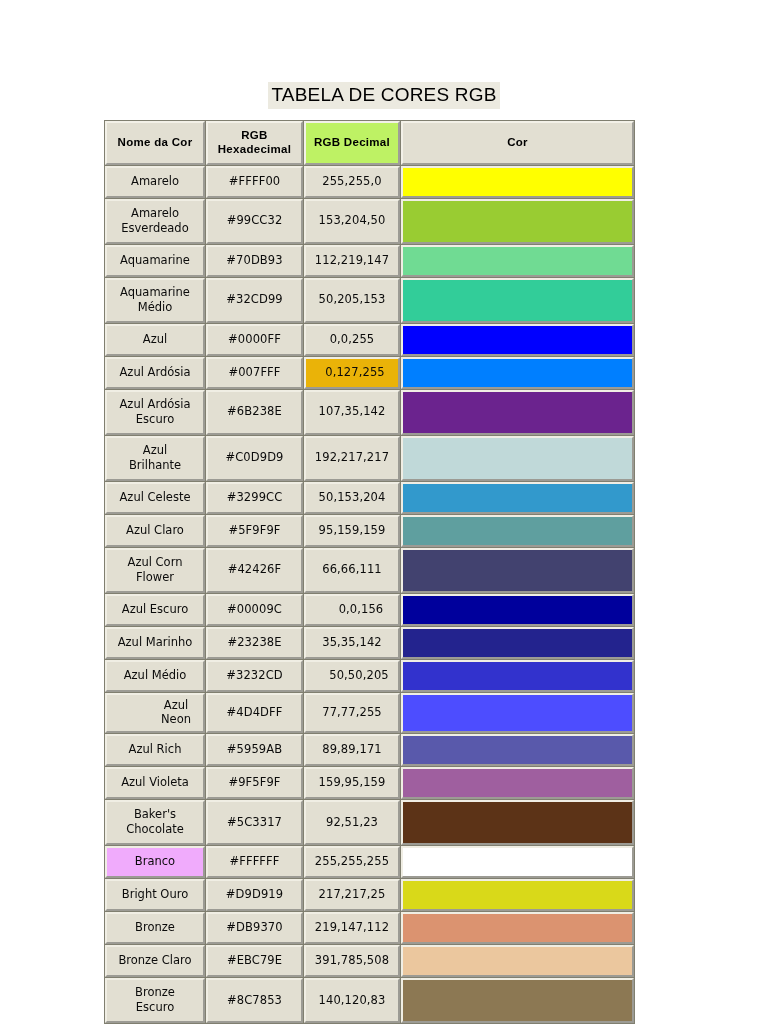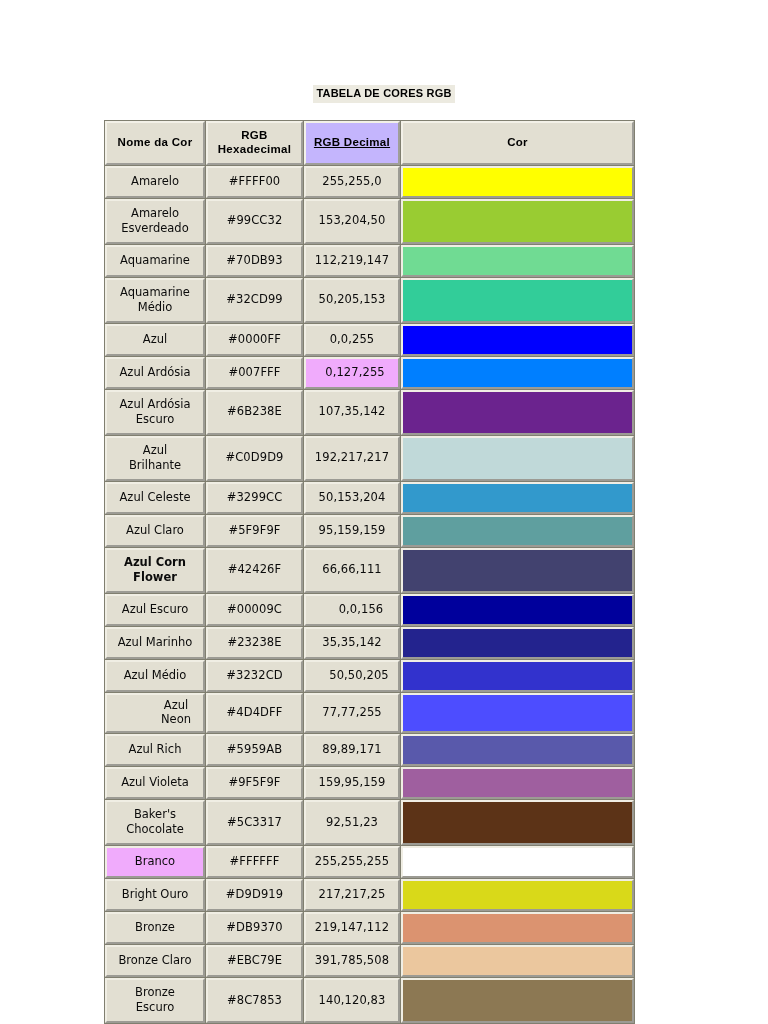--- a/index.html
+++ b/index.html
@@ -28,22 +28,22 @@
   .title-wrap {
     position: absolute;
     top: 82px;
     left: 0;
     width: 768px;
     text-align: center;
   }
   .doc-title {
     display: inline-block;
     font-family: "Liberation Sans", "DejaVu Sans", sans-serif;
-    font-size: 11px;
-    font-weight: bold;
+    font-size: 19px;
+    font-weight: normal;
     letter-spacing: 0.2px;
     color: #000000;
     background: #eceae0;
     padding: 2px 3px 3px 3px;
     line-height: 1.15;
   }
 
   
   .table-wrap {
     position: absolute;
@@ -136,21 +136,21 @@
           <col class="c-hex">
           <col class="c-dec">
           <col class="c-color">
       </colgroup>
       <thead>
         <tr>
           <th class="hd" style="background-color: rgb(226, 223, 210);">Nome da
 Cor</th>
           <th class="hd" style="background-color: rgb(226, 223, 210);">RGB
 Hexadecimal</th>
-          <th class="hd" style="background-color: #c4b5fd; text-decoration: underline;">RGB
+          <th class="hd" style="background-color: #bef264;">RGB
 Decimal</th>
           <th class="hd" style="background-color: rgb(226, 223, 210);">Cor</th>
         </tr>
       </thead>
       <tbody id="table-body">
           <tr class="r1">
             <td class="cell" style="background-color: rgb(226, 223, 210);">Amarelo</td>
             <td class="cell mono" style="background-color: rgb(226, 223, 210);">#FFFF00</td>
             <td class="cell mono" style="background-color: rgb(226, 223, 210);">255,255,0</td>
             <td class="swatch-cell" style="background-color: rgb(226, 223, 210);">
@@ -187,21 +187,21 @@
             <td class="cell" style="background-color: rgb(226, 223, 210);">Azul</td>
             <td class="cell mono" style="background-color: rgb(226, 223, 210);">#0000FF</td>
             <td class="cell mono" style="background-color: rgb(226, 223, 210);">0,0,255</td>
             <td class="swatch-cell" style="background-color: rgb(226, 223, 210);">
               <span class="swatch" style="background-color: rgb(0, 0, 255);"></span>
             </td>
           </tr>
           <tr class="r1">
             <td class="cell" style="background-color: rgb(226, 223, 210);">Azul Ardósia</td>
             <td class="cell mono" style="background-color: rgb(226, 223, 210);">#007FFF</td>
-            <td class="cell mono" style="background-color: #f0abfc; padding-left: 8px;">0,127,255</td>
+            <td class="cell mono" style="background-color: #eab308; padding-left: 8px;">0,127,255</td>
             <td class="swatch-cell" style="background-color: rgb(226, 223, 210);">
               <span class="swatch" style="background-color: rgb(0, 127, 255);"></span>
             </td>
           </tr>
           <tr class="r2">
             <td class="cell" style="background-color: rgb(226, 223, 210);">Azul Ardósia
 Escuro</td>
             <td class="cell mono" style="background-color: rgb(226, 223, 210);">#6B238E</td>
             <td class="cell mono" style="background-color: rgb(226, 223, 210);">107,35,142</td>
             <td class="swatch-cell" style="background-color: rgb(226, 223, 210);">
@@ -227,21 +227,21 @@
           </tr>
           <tr class="r1">
             <td class="cell" style="background-color: rgb(226, 223, 210);">Azul Claro</td>
             <td class="cell mono" style="background-color: rgb(226, 223, 210);">#5F9F9F</td>
             <td class="cell mono" style="background-color: rgb(226, 223, 210);">95,159,159</td>
             <td class="swatch-cell" style="background-color: rgb(226, 223, 210);">
               <span class="swatch" style="background-color: rgb(95, 159, 159);"></span>
             </td>
           </tr>
           <tr class="r2">
-            <td class="cell" style="background-color: rgb(226, 223, 210); font-weight: bold;">Azul Corn
+            <td class="cell" style="background-color: rgb(226, 223, 210);">Azul Corn
 Flower</td>
             <td class="cell mono" style="background-color: rgb(226, 223, 210);">#42426F</td>
             <td class="cell mono" style="background-color: rgb(226, 223, 210);">66,66,111</td>
             <td class="swatch-cell" style="background-color: rgb(226, 223, 210);">
               <span class="swatch" style="background-color: rgb(66, 66, 111);"></span>
             </td>
           </tr>
           <tr class="r1">
             <td class="cell" style="background-color: rgb(226, 223, 210);">Azul Escuro</td>
             <td class="cell mono" style="background-color: rgb(226, 223, 210);">#00009C</td>

